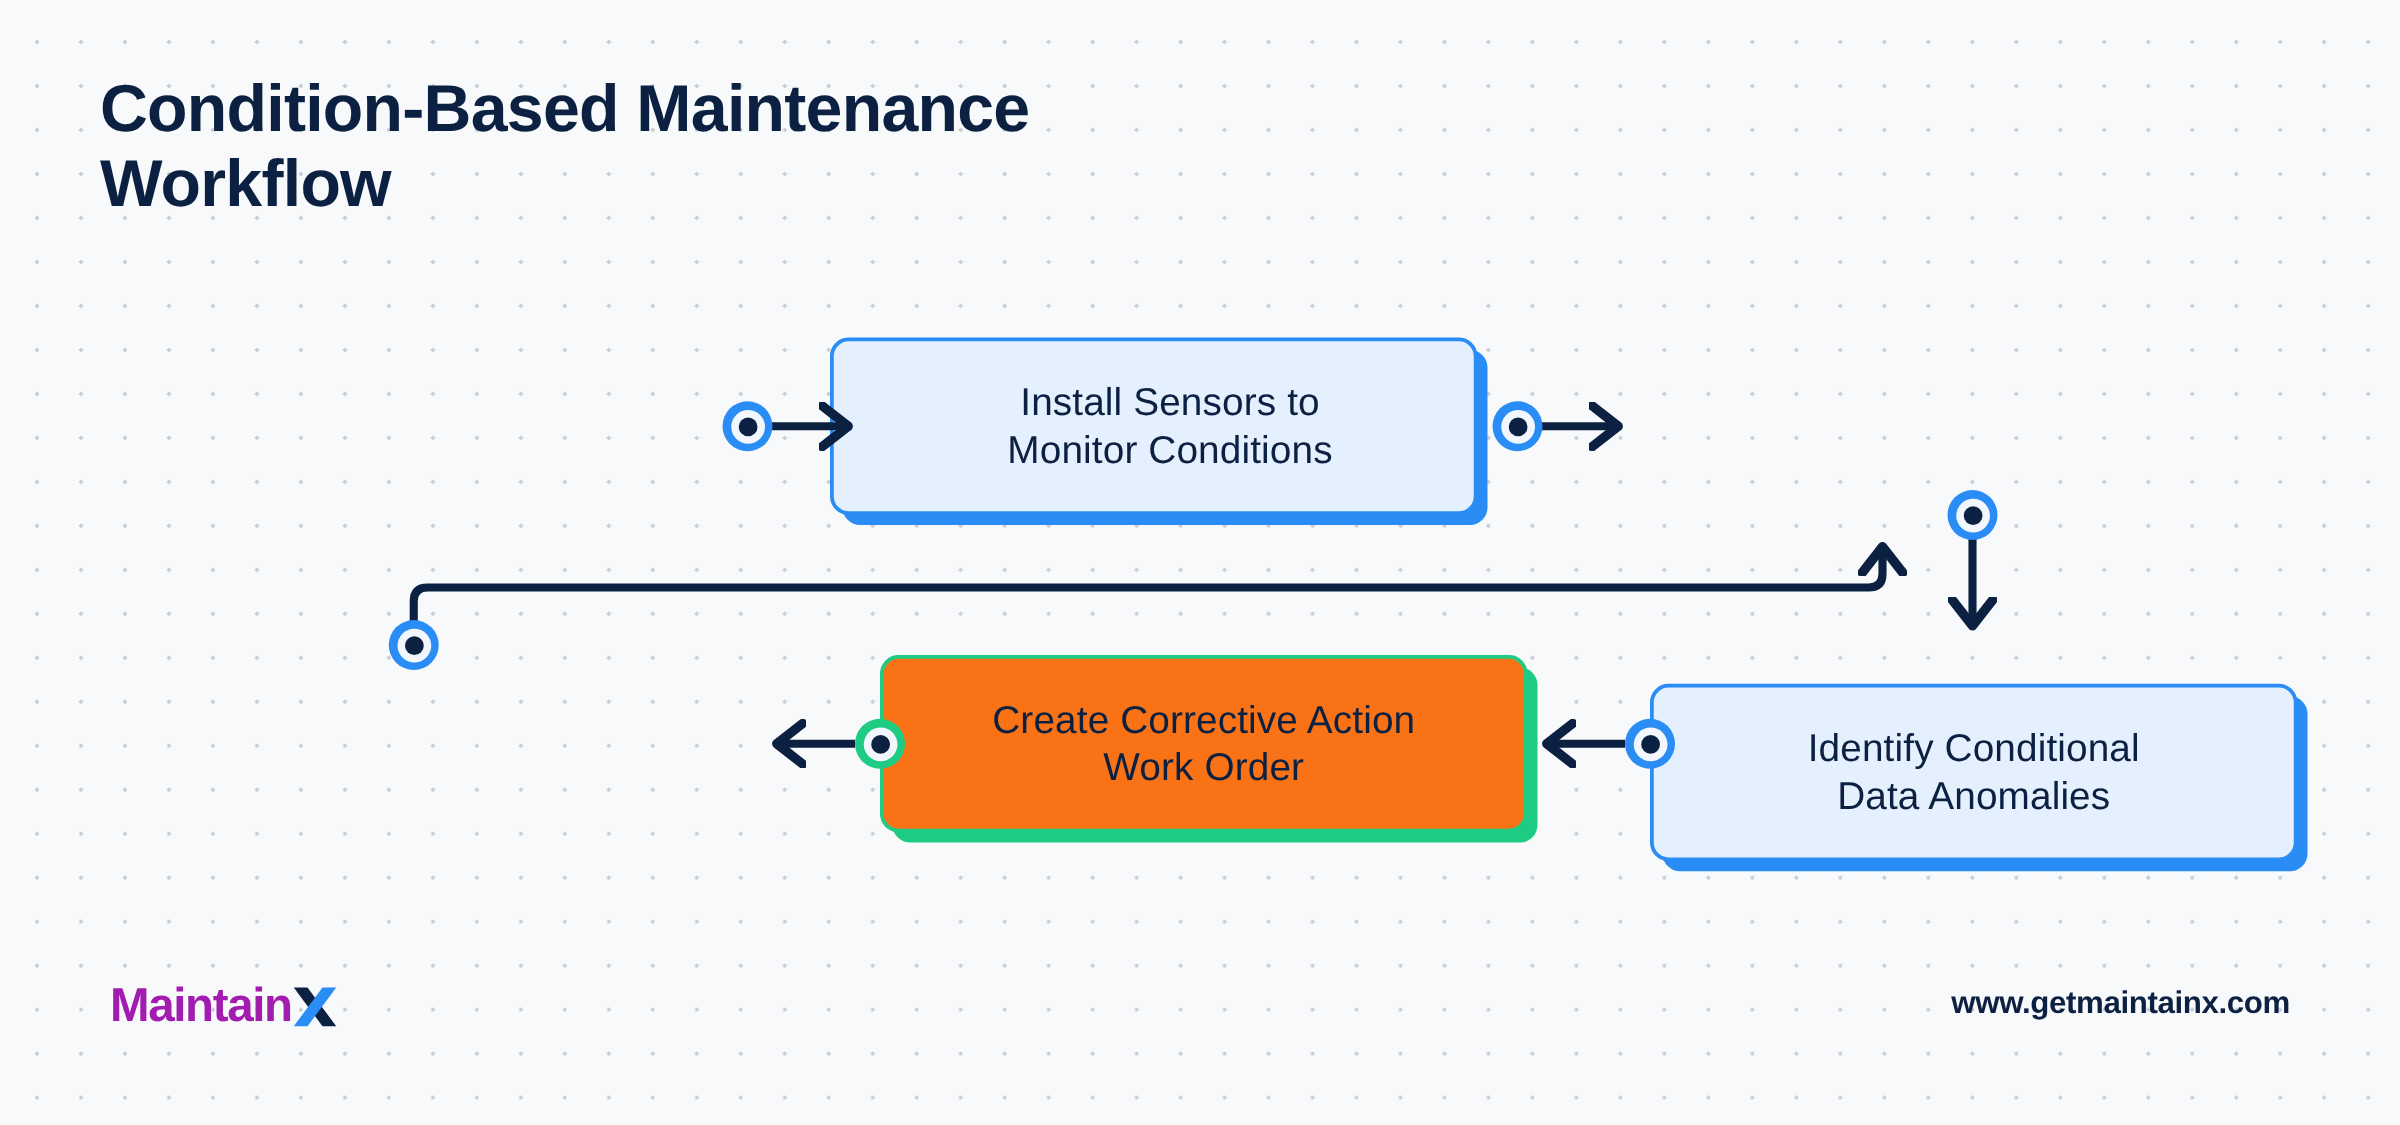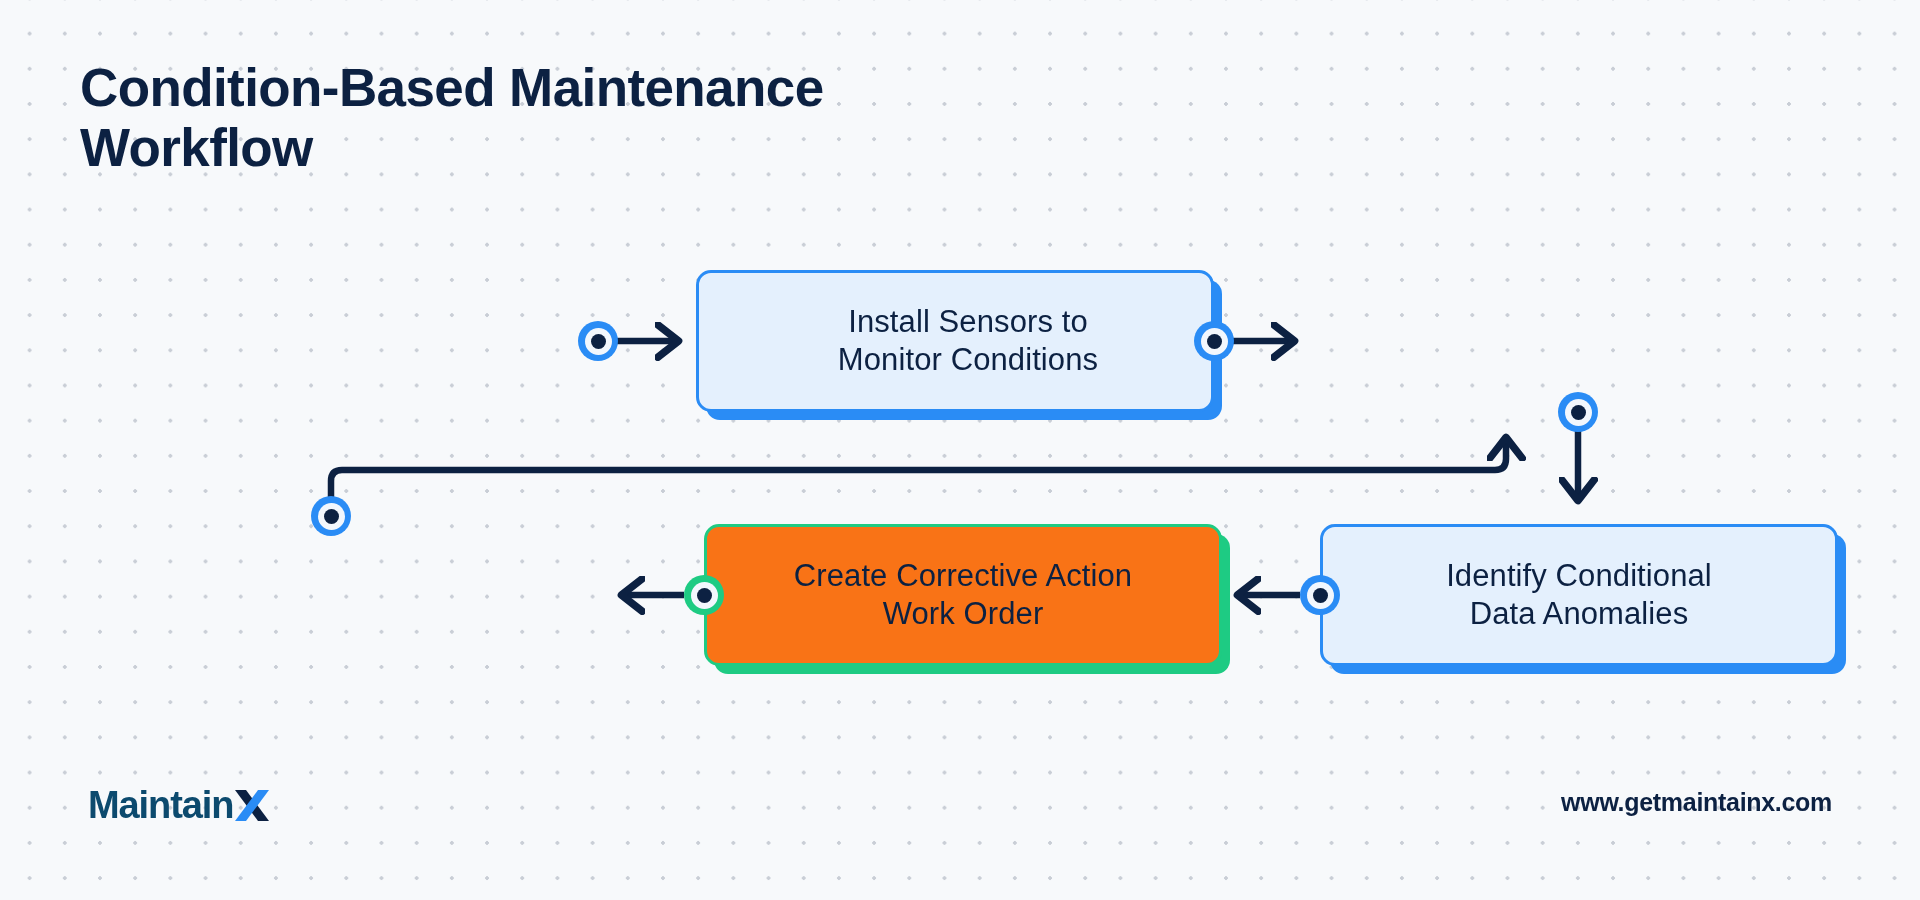--- a/index.html
+++ b/index.html
@@ -71,27 +71,27 @@
   }
 
   .node.green {
     background: #f97316;
     border: 3.5px solid #1ecb83;
     box-shadow: 9px 9px 0 -1px #1ecb83;
   }
 
   
   #node-baseline   { left: 88px;  top: 270px; width: 520px; height: 142px; }
-  #node-sensors    { left: 696px; top: 270px; width: 518px; height: 142px; padding-left: 48px; }
+  #node-sensors    { left: 664px; top: 270px; width: 518px; height: 142px; padding-left: 48px; }
   #node-collect    { left: 1320px;top: 270px; width: 518px; height: 142px; }
 
   
   #node-perform    { left: 88px;  top: 524px; width: 520px; height: 142px; }
   #node-workorder  { left: 704px; top: 524px; width: 518px; height: 142px; }
-  #node-identify   { left: 1320px;top: 524px; width: 518px; height: 142px; }
+  #node-identify   { left: 1320px;top: 547px; width: 518px; height: 142px; }
 
   
   .ring {
     position: absolute;
     width: 40px;
     height: 40px;
     border-radius: 50%;
     display: flex;
     align-items: center;
     justify-content: center;
@@ -142,21 +142,21 @@
     left: 88px;
     top: 782px;
     display: flex;
     align-items: center;
     height: 46px;
   }
   #logo-wordmark {
     font-size: 38px;
     font-weight: bold;
     letter-spacing: -1.1px;
-    color: #0c4a6e;
+    color: #a21caf;
     line-height: 1;
   }
   #logo-x-mark {
     position: relative;
     width: 36px;
     height: 33px;
     margin-left: 1px;
   }
 
   #footer-url {

